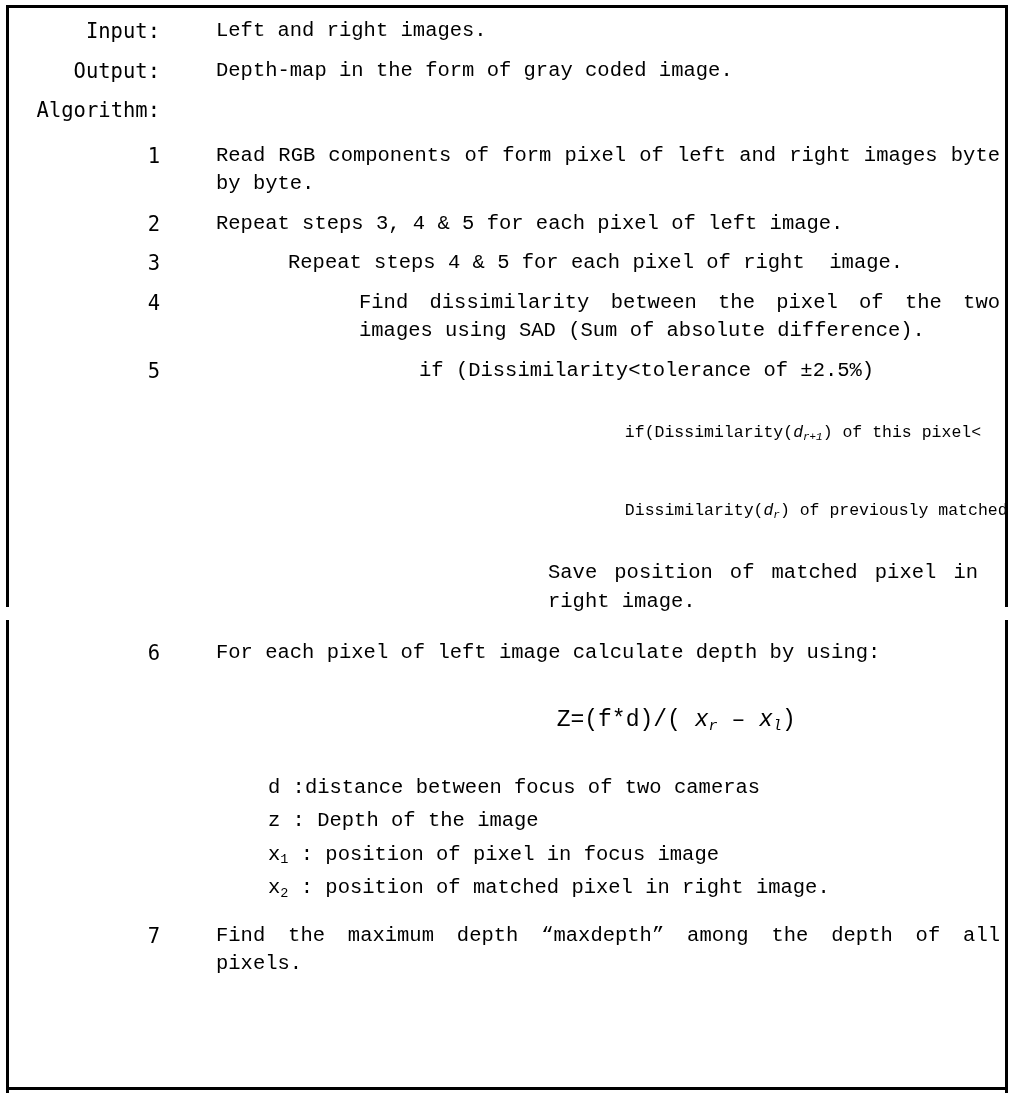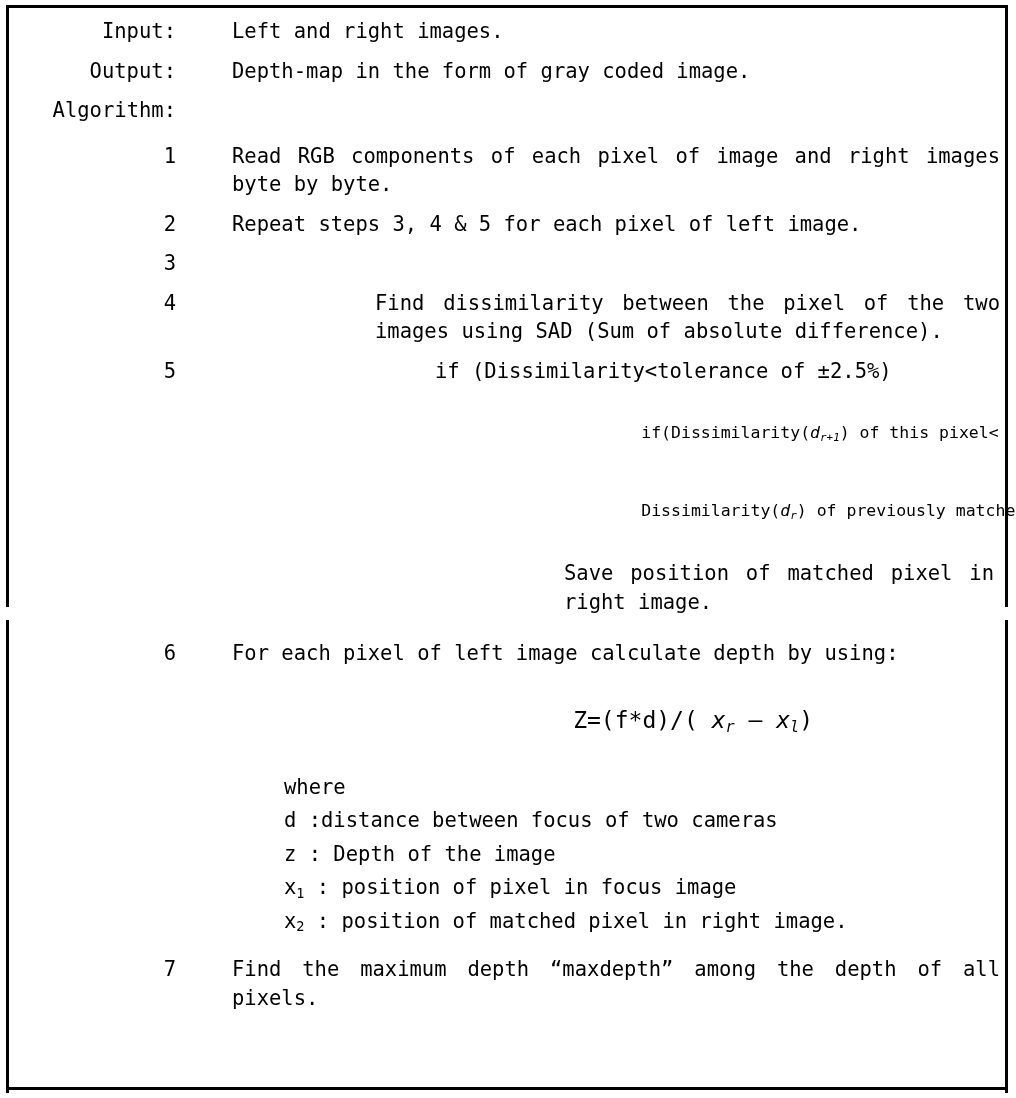--- a/index.html
+++ b/index.html
@@ -43,21 +43,21 @@
   .vrule.seg-a { top: 0px;   height: 599px; }
   .vrule.seg-b { top: 612px; height: 473px; }
 
   
   .rows {
     position: absolute;
     left: 0;
     top: 0;
     right: 0;
     bottom: 0;
-    padding: 9px 8px 6px 24px;
+    padding: 9px 8px 6px 8px;
     box-sizing: border-box;
   }
 
   .row {
     display: flex;
     align-items: flex-start;
     width: 100%;
   }
 
   .label-cell {
@@ -68,20 +68,21 @@
     line-height: 28.5px;
     white-space: pre;
   }
 
   .content-cell {
     flex: 1 1 auto;
     padding-left: 56px;
     font-size: 20.5px;
     line-height: 28.5px;
     box-sizing: border-box;
+    font-family: Liberation Mono, monospace;
   }
 
   
   .ind-0 { margin-left: 0px; }
   .ind-1 { margin-left: 72px; }
   .ind-2 { margin-left: 143px; }
   .ind-3 { margin-left: 203px; }
   .ind-4 { margin-left: 290px; }
   .ind-5 { margin-left: 332px; }
 
@@ -163,37 +164,40 @@
       <div class="row">
         <div class="label-cell">Algorithm:</div>
         <div class="content-cell"></div>
       </div>
 
       <div class="gap-md"></div>
 
       <div class="row">
         <div class="label-cell">1</div>
         <div class="content-cell">
-          <div class="ind-0 just">Read RGB components of each pixel of image and right images byte by byte.</div>
+          <div class="ind-0 just">Read RGB components of form pixel of left and right images byte by byte.</div>
         </div>
       </div>
 
       <div class="gap-sm"></div>
 
       <div class="row">
         <div class="label-cell">2</div>
         <div class="content-cell">
           <div class="ind-0">Repeat steps 3, 4 &amp; 5 for each pixel of left image.</div>
         </div>
       </div>
 
       <div class="gap-sm"></div>
 
       <div class="row">
         <div class="label-cell">3</div>
+        <div class="content-cell">
+          <div class="ind-1 nowrap">Repeat steps 4 &amp; 5 for each pixel of right  image.</div>
+        </div>
       </div>
 
       <div class="gap-sm"></div>
 
       <div class="row">
         <div class="label-cell">4</div>
         <div class="content-cell">
           <div class="ind-2 just">Find dissimilarity between the pixel of the two images using SAD (Sum of absolute  difference).</div>
         </div>
       </div>
@@ -233,21 +237,20 @@
 
           <div style="height:7px"></div>
 
           <div class="formula" style="margin-left:175px">
             <span>Z=(f*d)/( </span><span class="mvar">x</span><sub class="it">r</sub><span> – </span><span class="mvar">x</span><sub class="it">l</sub><span>)</span>
           </div>
 
           <div style="height:6px"></div>
 
           <div class="where-list" style="margin-left:52px">
-            <div>where</div>
 
 
             <div><span>d</span><span> :distance between focus of two cameras</span></div>
 
             <div><span>z</span><span> : Depth of the image</span></div>
 
             <div><span>x</span><sub>1</sub><span> : position of pixel in focus image</span></div>
 
             <div><span>x</span><sub>2</sub><span> : position of matched pixel in right image.</span></div>
           </div>

